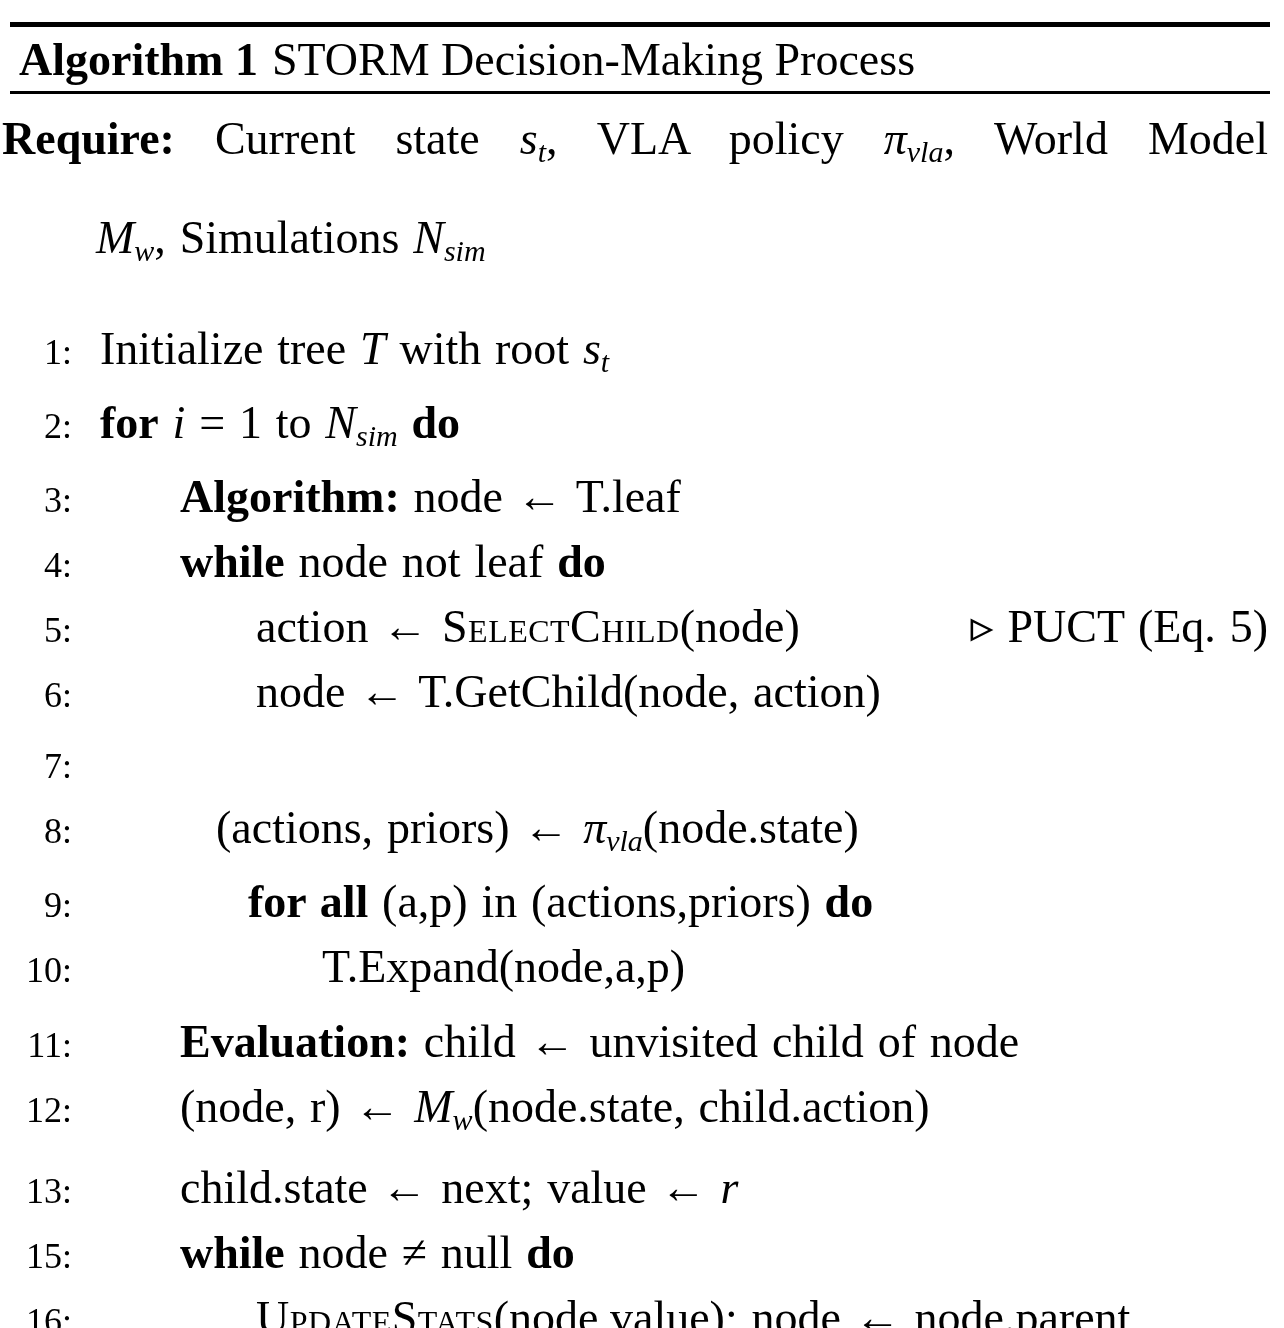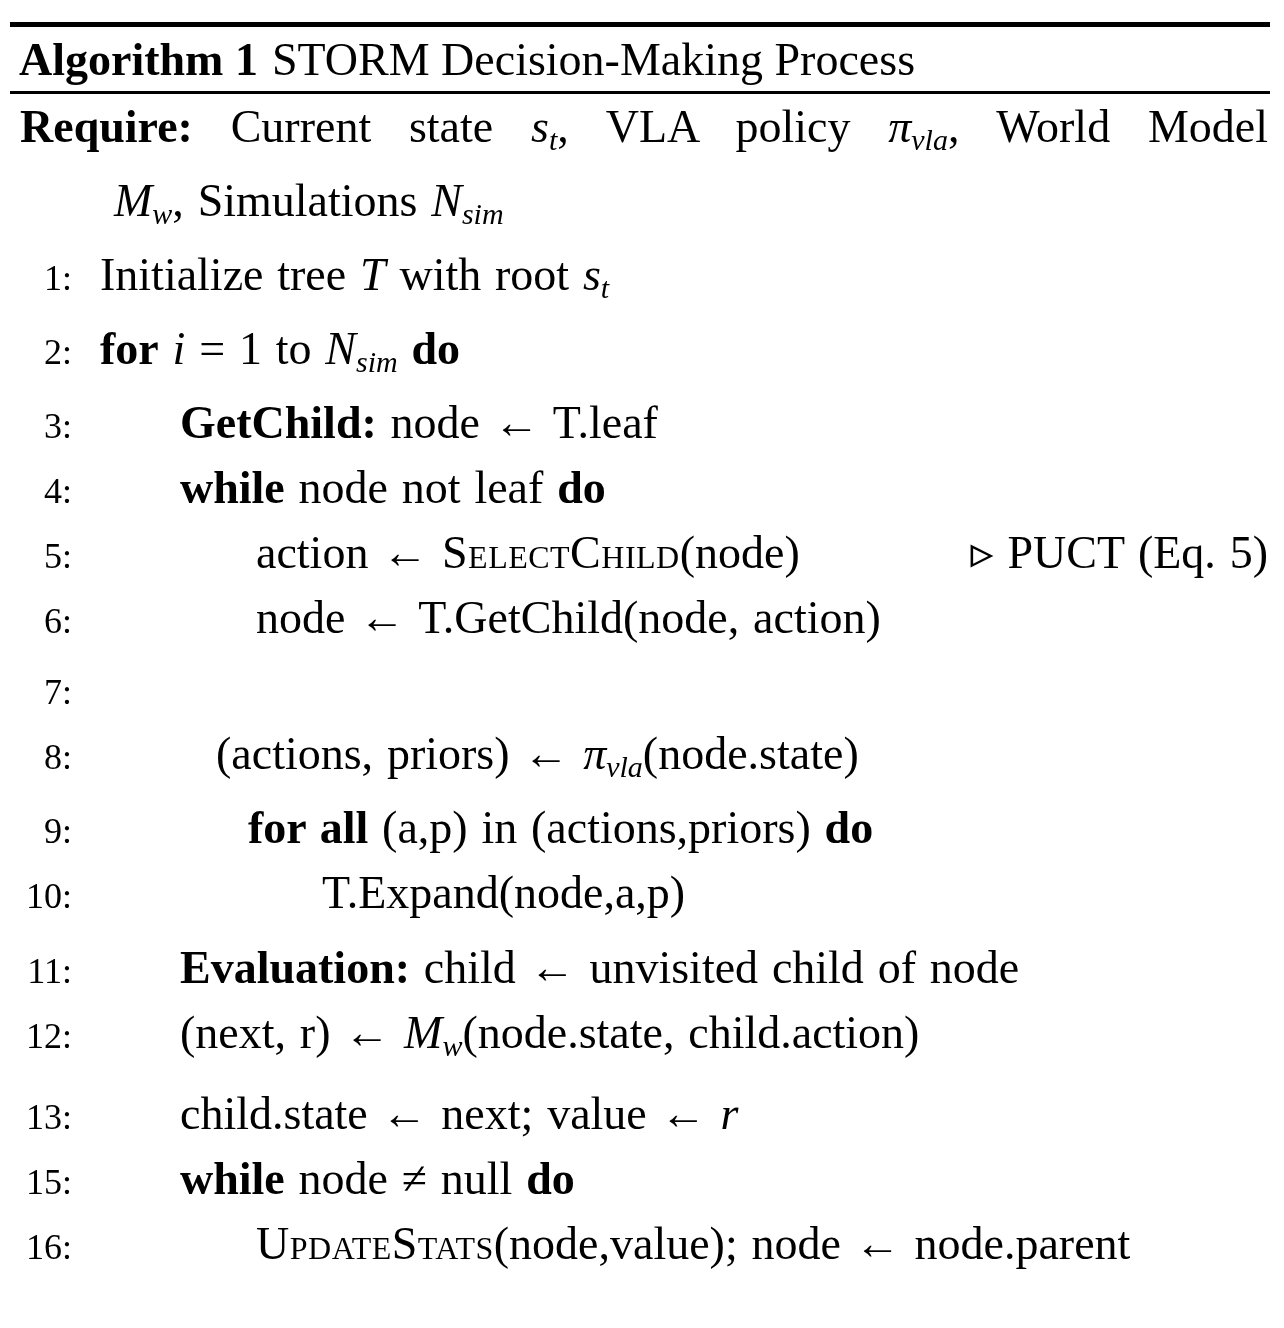--- a/index.html
+++ b/index.html
@@ -6,21 +6,21 @@
   .page{
     width:1284px;height:1328px;background:#ffffff;color:#000000;
     font-family:"Liberation Serif","DejaVu Serif",serif;
     font-size:46px;overflow:hidden;position:relative;
   }
   .rule{background:#000000;margin-left:10px;margin-right:14px;}
   .rule.thick{height:5px;margin-top:22px;}
   .rule.thin{height:3px;}
   .title{height:64px;display:flex;align-items:center;padding-left:19px;white-space:nowrap;}
   .title .lbl{font-weight:bold;margin-right:14px;}
-  .req{margin:2px 16px 0 20px;line-height:61px;word-spacing:0.05em;}
+  .req{margin:2px 16px 0 2px;line-height:86px;word-spacing:0.05em;}
   .req1{text-align:justify;text-align-last:justify;}
   .req2{padding-left:94px;}
   .lines{margin-right:16px;word-spacing:0.05em;}
   .line{display:flex;align-items:baseline;line-height:61px;}
   .line.gap{margin-top:10px;}
   .num{flex:0 0 72px;text-align:right;font-size:36px;}
   .content{flex:1;display:flex;justify-content:space-between;align-items:baseline;}
   .content .left{display:inline;}
   .content .right{white-space:nowrap;padding-left:20px;}
   span.b{font-weight:bold;}
@@ -43,34 +43,34 @@
   <div class="rule thin"></div>
 
   <div class="req">
     <div class="req1"><span class="b">Require:</span><span> Current state </span><span class="i">s</span><span class="sub">t</span><span>, VLA policy </span><span class="i">π</span><span class="sub">vla</span><span>, World Model</span></div>
     <div class="req2"><span class="i">M</span><span class="sub">w</span><span>, Simulations </span><span class="i">N</span><span class="sub">sim</span></div>
   </div>
 
   <div class="lines">
       <div class="line">
         <span class="num">1:</span>
-        <div class="content" style="padding-left: 28px;">
+        <div class="content" style="padding-left: 28px; margin-top: 24px;">
           <span class="left"><span>Initialize tree </span><span class="i">T</span><span> with root </span><span class="i">s</span><span class="sub">t</span></span>
         </div>
       </div>
       <div class="line">
         <span class="num">2:</span>
         <div class="content" style="padding-left: 28px;">
           <span class="left"><span class="b">for</span><span> </span><span class="i">i</span><span> = 1 to </span><span class="i">N</span><span class="sub">sim</span><span> </span><span class="b">do</span></span>
         </div>
       </div>
       <div class="line">
         <span class="num">3:</span>
         <div class="content" style="padding-left: 108px;">
-          <span class="left"><span class="b">GetChild:</span><span> node ← T.leaf</span></span>
+          <span class="left"><span class="b">Algorithm:</span><span> node ← T.leaf</span></span>
         </div>
       </div>
       <div class="line">
         <span class="num">4:</span>
         <div class="content" style="padding-left: 108px;">
           <span class="left"><span class="b">while</span><span> node not leaf </span><span class="b">do</span></span>
         </div>
       </div>
       <div class="line">
         <span class="num">5:</span>
@@ -108,21 +108,21 @@
       </div>
       <div class="line gap">
         <span class="num">11:</span>
         <div class="content" style="padding-left: 108px;">
           <span class="left"><span class="b">Evaluation:</span><span> child ← unvisited child of node</span></span>
         </div>
       </div>
       <div class="line">
         <span class="num">12:</span>
         <div class="content" style="padding-left: 108px;">
-          <span class="left"><span>(next, r) ← </span><span class="i">M</span><span class="sub">w</span><span>(node.state, child.action)</span></span>
+          <span class="left"><span>(node, r) ← </span><span class="i">M</span><span class="sub">w</span><span>(node.state, child.action)</span></span>
         </div>
       </div>
       <div class="line">
         <span class="num">13:</span>
         <div class="content" style="padding-left: 108px; margin-top: 7px;">
           <span class="left"><span>child.state ← next; value ← </span><span class="i">r</span></span>
         </div>
       </div>
       <div class="line">
         <span class="num">15:</span>

